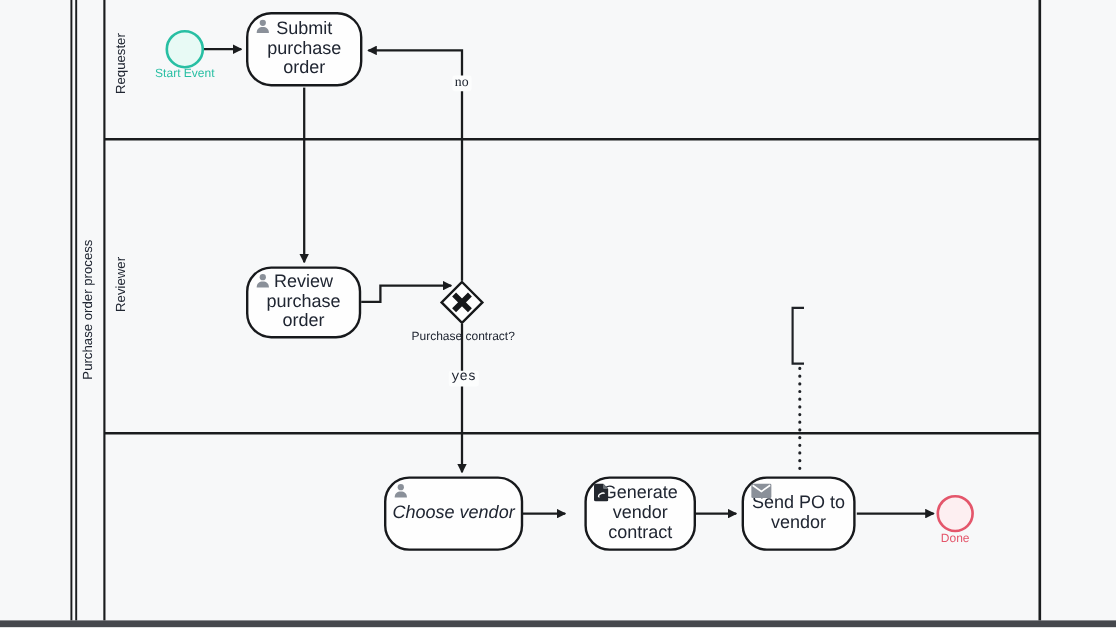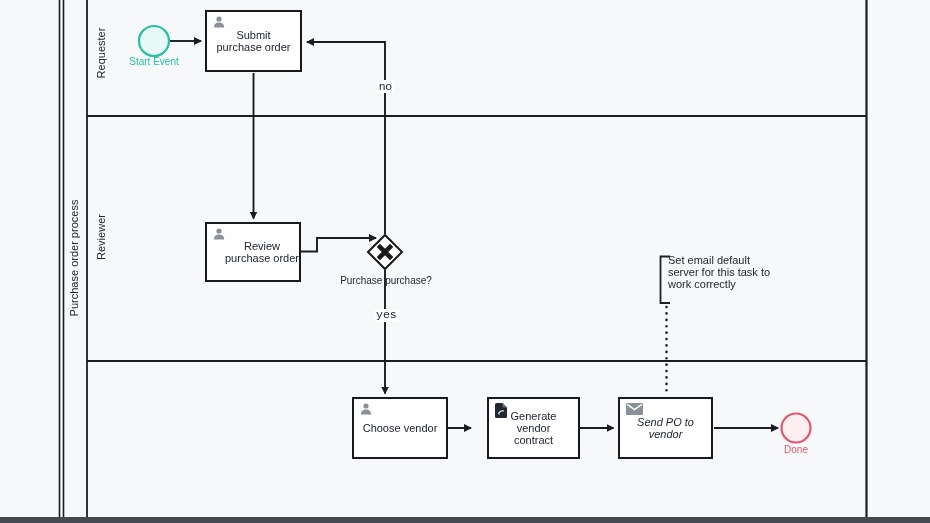--- a/index.html
+++ b/index.html
@@ -5,23 +5,23 @@
   html,body { margin:0; padding:0; background:#ffffff; }
   .canvas {
     position:relative; width:930px; height:523px; overflow:hidden;
     background:#f7f8f9;
     font-family:"Liberation Sans", sans-serif;
     color:#202632;
   }
   svg.layer { position:absolute; left:0; top:0; }
   .task {
     position:absolute; box-sizing:border-box;
-    background:#fefefe; border:2px solid #17191c; border-radius:0;
+    background:#fefefe; border:2px solid #17191c; border-radius:21px;
     display:flex; align-items:center; justify-content:center;
-    text-align:center; font-size:11px; line-height:1.12;
+    text-align:center; font-size:15px; line-height:1.12;
   }
   .task-label { white-space:pre-line; }
   .task-icon { position:absolute; top:4px; left:6px; }
   .flow-label {
     position:absolute; font-size:11.5px; line-height:1.1;
     background:#fcfdfd; padding:0 2px; border-radius:2px;
   }
   .plain-label { position:absolute; font-size:10px; line-height:1.1; text-align:center; }
   .event-label-start { color:#28bfa3; }
   .event-label-end { color:#e4566b; }
@@ -92,53 +92,50 @@
 
   <div class="task" style="left:205px; top:222px; width:96px; height:60px;justify-content:flex-end;">
     <svg class="task-icon" width="13" height="12" viewBox="0 0 13 12">
       <circle cx="6" cy="3" r="2.6" fill="#8a9099"></circle>
       <path d="M0.9,11.5 C0.9,7.9 3.1,6.5 6,6.5 C8.9,6.5 11.1,7.9 11.1,11.5 Z" fill="#8a9099"></path>
     </svg>
     <span class="task-label">Review
 purchase order</span>
   </div>
 
-  <div class="task" style="left:352px; top:397px; width:96px; height:62px;">
+  <div class="task" style="left:320px; top:397px; width:116px; height:62px;font-style:italic;">
     <svg class="task-icon" width="13" height="12" viewBox="0 0 13 12">
       <circle cx="6" cy="3" r="2.6" fill="#8a9099"></circle>
       <path d="M0.9,11.5 C0.9,7.9 3.1,6.5 6,6.5 C8.9,6.5 11.1,7.9 11.1,11.5 Z" fill="#8a9099"></path>
     </svg>
     <span class="task-label">Choose vendor</span>
   </div>
 
   <div class="task" style="left:475px; top:397px; width:93px; height:62px;margin-left:12px;">
     <svg class="task-icon" width="12" height="15" viewBox="0 0 12 15">
       <path d="M0,1.5 Q0,0 1.5,0 H7.5 L12,4.5 V13.5 Q12,15 10.5,15 H1.5 Q0,15 0,13.5 Z" fill="#23272e"></path>
       <path d="M7.5,0 L12,4.5 H8.5 Q7.5,4.5 7.5,3.5 Z" fill="#6a7076"></path>
       <path d="M4.6,11 C3.5,11.4 3.3,9.8 5,8.8 C6.7,7.8 8.3,7.7 8.8,8.3" stroke="#ffffff" stroke-width="1.1" fill="none"></path>
     </svg>
     <span class="task-label">Generate
 vendor
 contract</span>
   </div>
 
-  <div class="task" style="left:618px; top:397px; width:95px; height:62px;font-style:italic;">
+  <div class="task" style="left:618px; top:397px; width:95px; height:62px;">
     <svg class="task-icon" width="17" height="12" viewBox="0 0 17 12">
       <rect width="17" height="12" rx="1.3" fill="#8a9099"></rect>
       <path d="M1.2,1.4 L8.5,6.6 L15.8,1.4" stroke="#fefefe" stroke-width="1.4" fill="none"></path>
     </svg>
     <span class="task-label">Send PO to
 vendor</span>
   </div>
 
   <div class="plain-label event-label-start" style="left:114px; top:56px; width:80px;">Start Event</div>
   <div class="plain-label event-label-end" style="left:756px; top:444px; width:80px;">Done</div>
-  <div class="plain-label" style="left:326px; top:275px; width:120px;">Purchase purchase?</div>
-  <div class="flow-label" style="left:377px; top:80px;">no</div>
+  <div class="plain-label" style="left:326px; top:275px; width:120px;">Purchase contract?</div>
+  <div class="flow-label" style="left:377px; top:63px;font-family:Liberation Serif, serif;">no</div>
   <div class="flow-label" style="left:374px; top:309px;font-family:Liberation Mono, monospace;">yes</div>
 
-  <div class="annotation-text" style="left:668px; top:255px; width:118px;">Set email default
-server for this task to
-work correctly</div>
 
   <div class="bottom-bar"></div>
 
 </div>
 
 </body></html>

